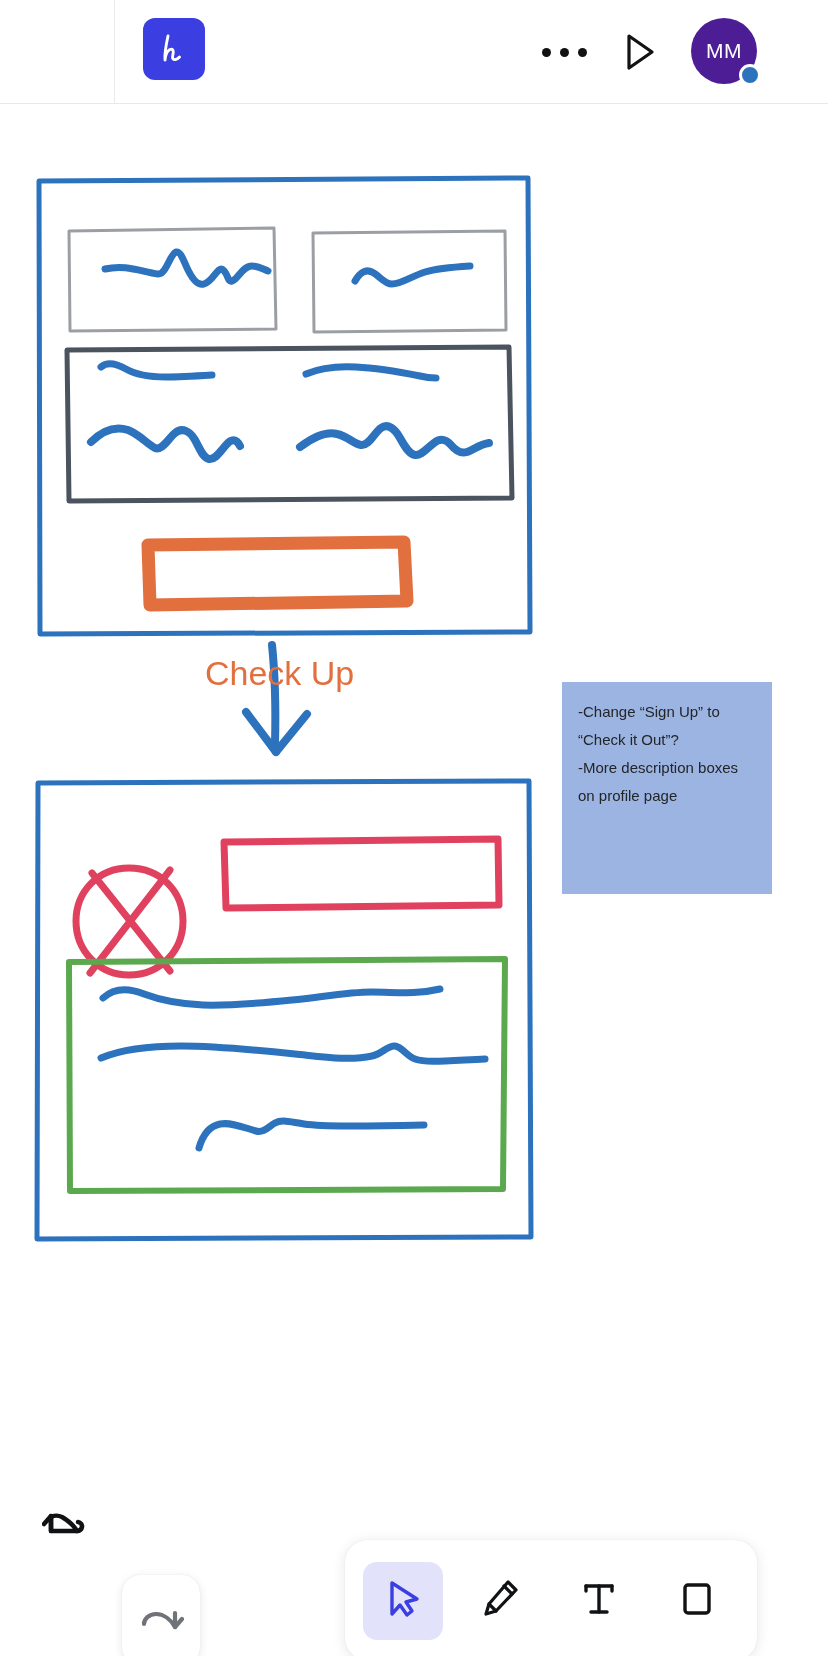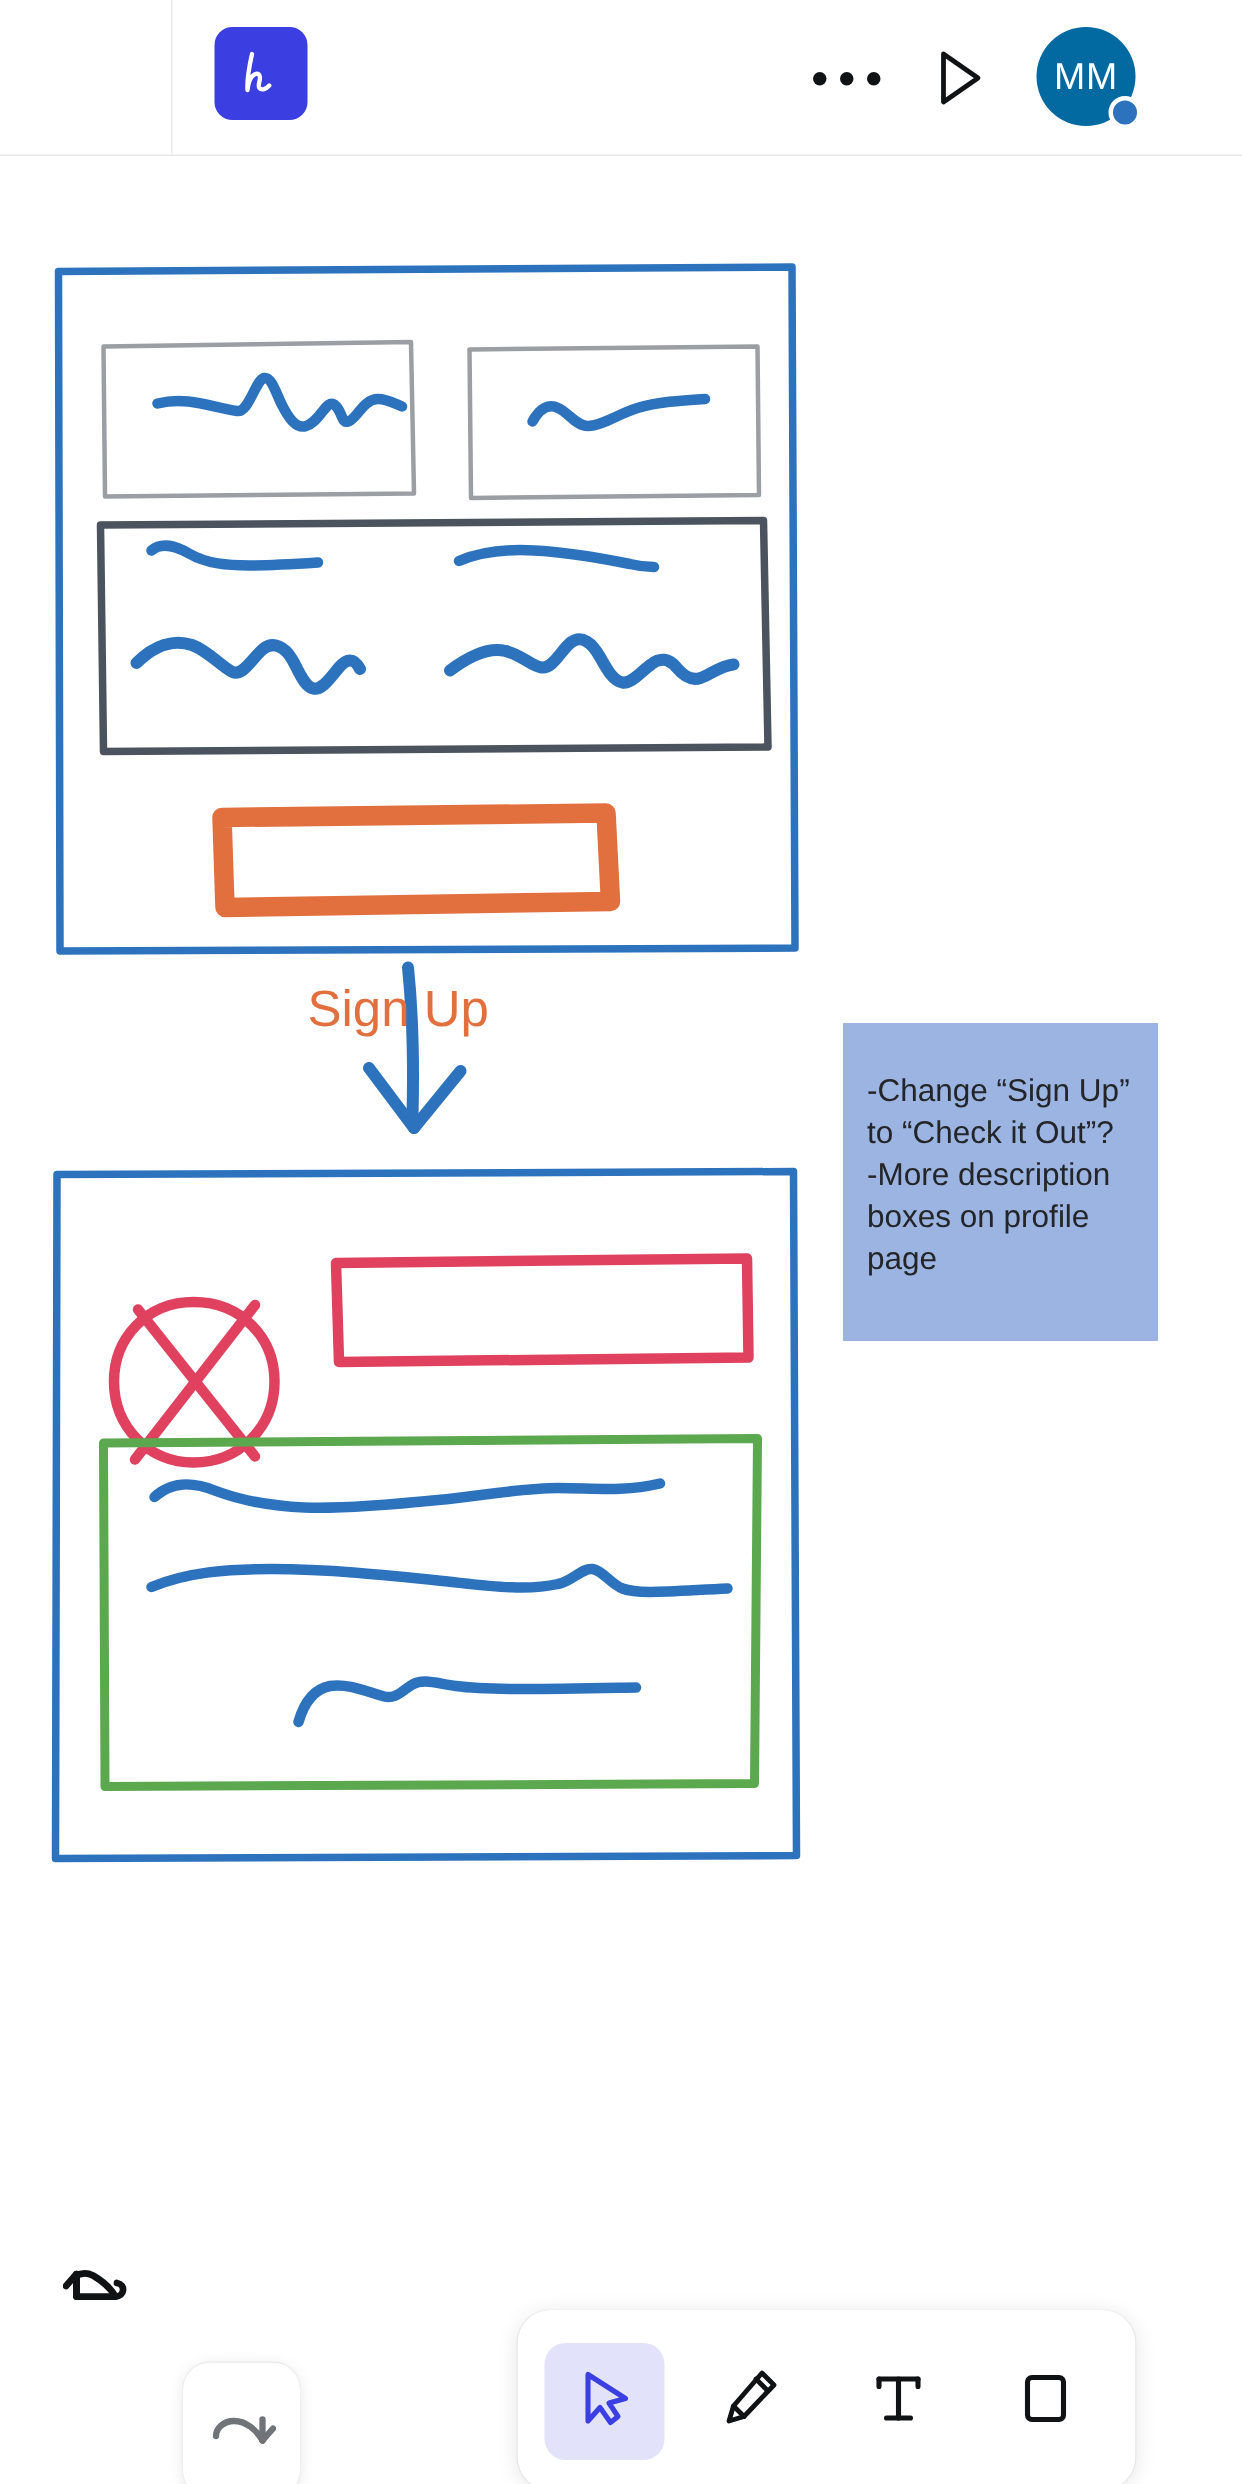--- a/index.html
+++ b/index.html
@@ -70,23 +70,23 @@
   .avatar {
     position: absolute;
     left: 691px; top: 18px;
     width: 66px; height: 66px;
   }
   .avatar-circle {
     position: absolute;
     left: 0; top: 0;
     width: 66px; height: 66px;
     border-radius: 50%;
-    background: #0369a1;
+    background: #4c1d95;
     color: #ffffff;
-    font-size: 25px;
+    font-size: 21px;
     letter-spacing: 0.5px;
     display: flex;
     align-items: center;
     justify-content: center;
   }
   .avatar-badge {
     position: absolute;
     right: -4px; bottom: -2px;
     width: 22px; height: 22px;
     border-radius: 50%;
@@ -130,25 +130,24 @@
   .sticky {
     position: absolute;
     left: 562px; top: 578px;
     width: 210px;
     height: 212px;
     background: #9bb4e2;
     box-sizing: border-box;
     padding: 16px 16px 0 16px;
   }
   .sticky-text {
-    font-size: 21px;
+    font-size: 15px;
     line-height: 28px;
     color: #232528;
     white-space: pre-line;
-    margin-top: 16px;
   }
 
   
   .undo-btn {
     position: absolute;
     left: 28px; top: 1490px;
     width: 74px; height: 74px;
     display: flex;
     align-items: center;
     justify-content: center;
@@ -270,21 +269,21 @@
 
         <path d="M69 858 L505 855 L503 1085 L70 1087 Z" stroke="#5ba84f" stroke-width="6"></path>
 
         <path d="M103 894 C115 883 129 884 144 890 C160 896 180 900 203 901 C230 902 262 899 292 896 C322 893 348 888 372 888 C396 888 414 891 440 885" stroke="#2c72bd" stroke-width="7"></path>
         <path d="M101 954 C125 944 152 942 181 942 C218 942 257 946 295 950 C324 953 350 957 372 952 C382 950 388 941 395 942 C402 943 407 952 415 955 C426 959 444 957 485 955" stroke="#2c72bd" stroke-width="7"></path>
         <path d="M199 1044 C203 1030 210 1022 220 1020 C232 1018 245 1024 256 1027 C264 1029 268 1023 275 1019 C282 1015 290 1018 304 1020 C326 1023 368 1022 424 1021" stroke="#2c72bd" stroke-width="7"></path>
       </g>
     </g>
   </svg>
 
-  <div class="sketch-label" id="label-signup">Sign Up</div>
+  <div class="sketch-label" id="label-signup">Check Up</div>
 
   <div class="sticky">
     <div class="sticky-text">-Change “Sign Up” to “Check it Out”?
 -More description boxes on profile page</div>
   </div>
 </div>
 
 <div class="undo-btn">
   <span>
     <svg width="46" height="42" viewBox="0 0 46 42" aria-hidden="true">

